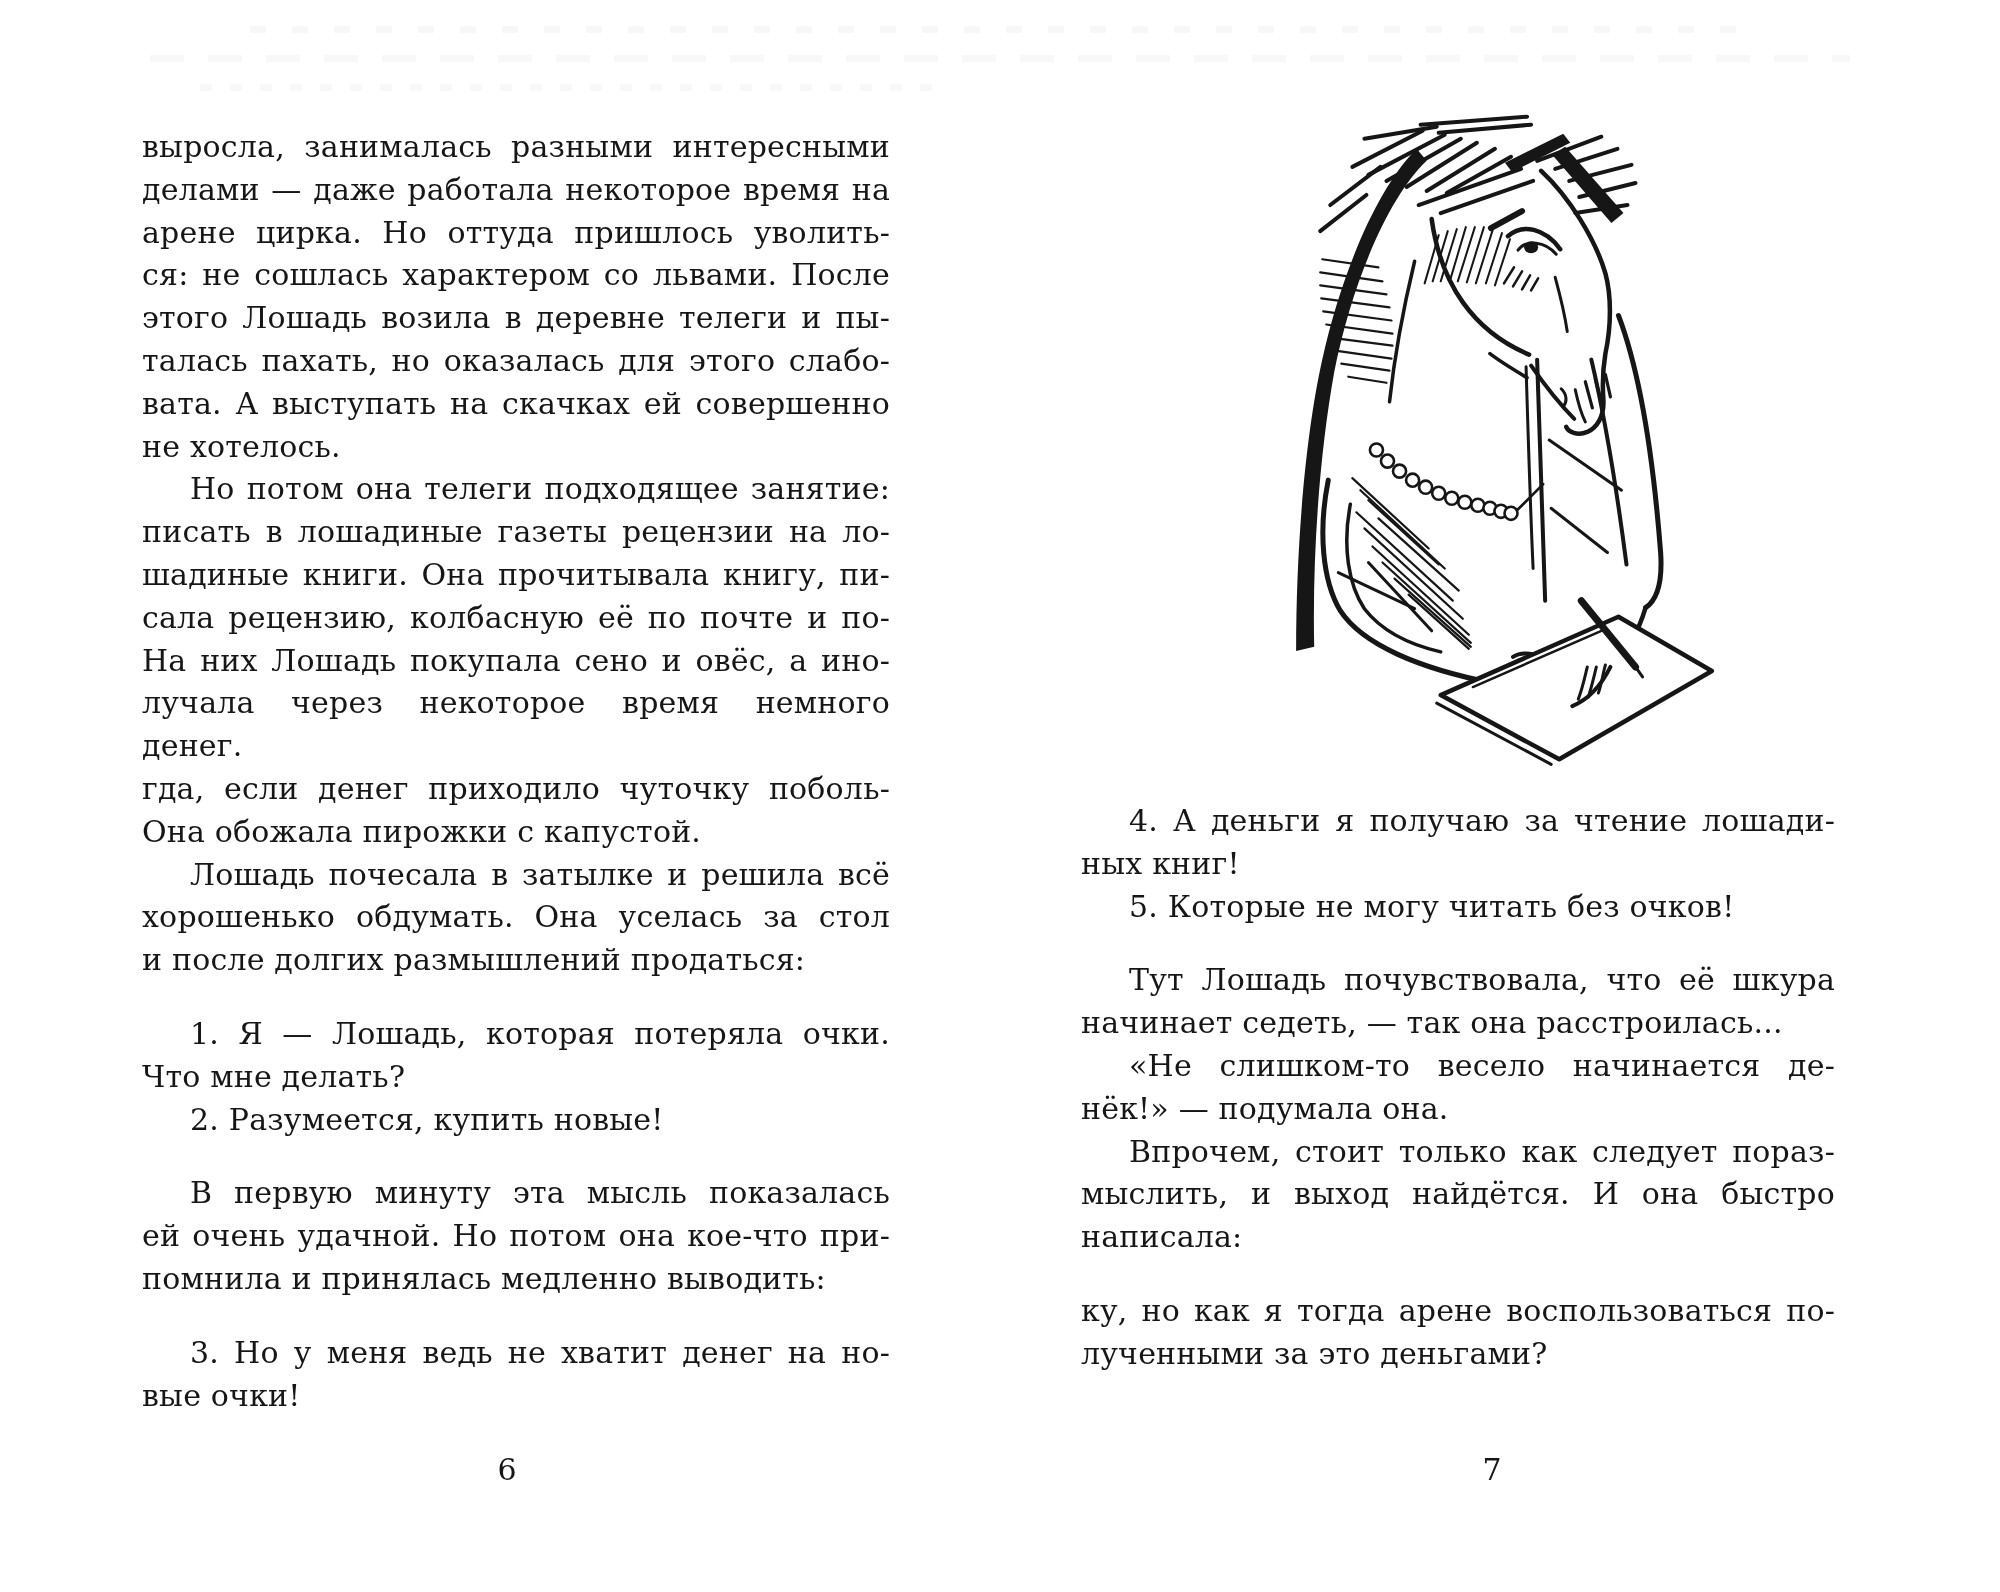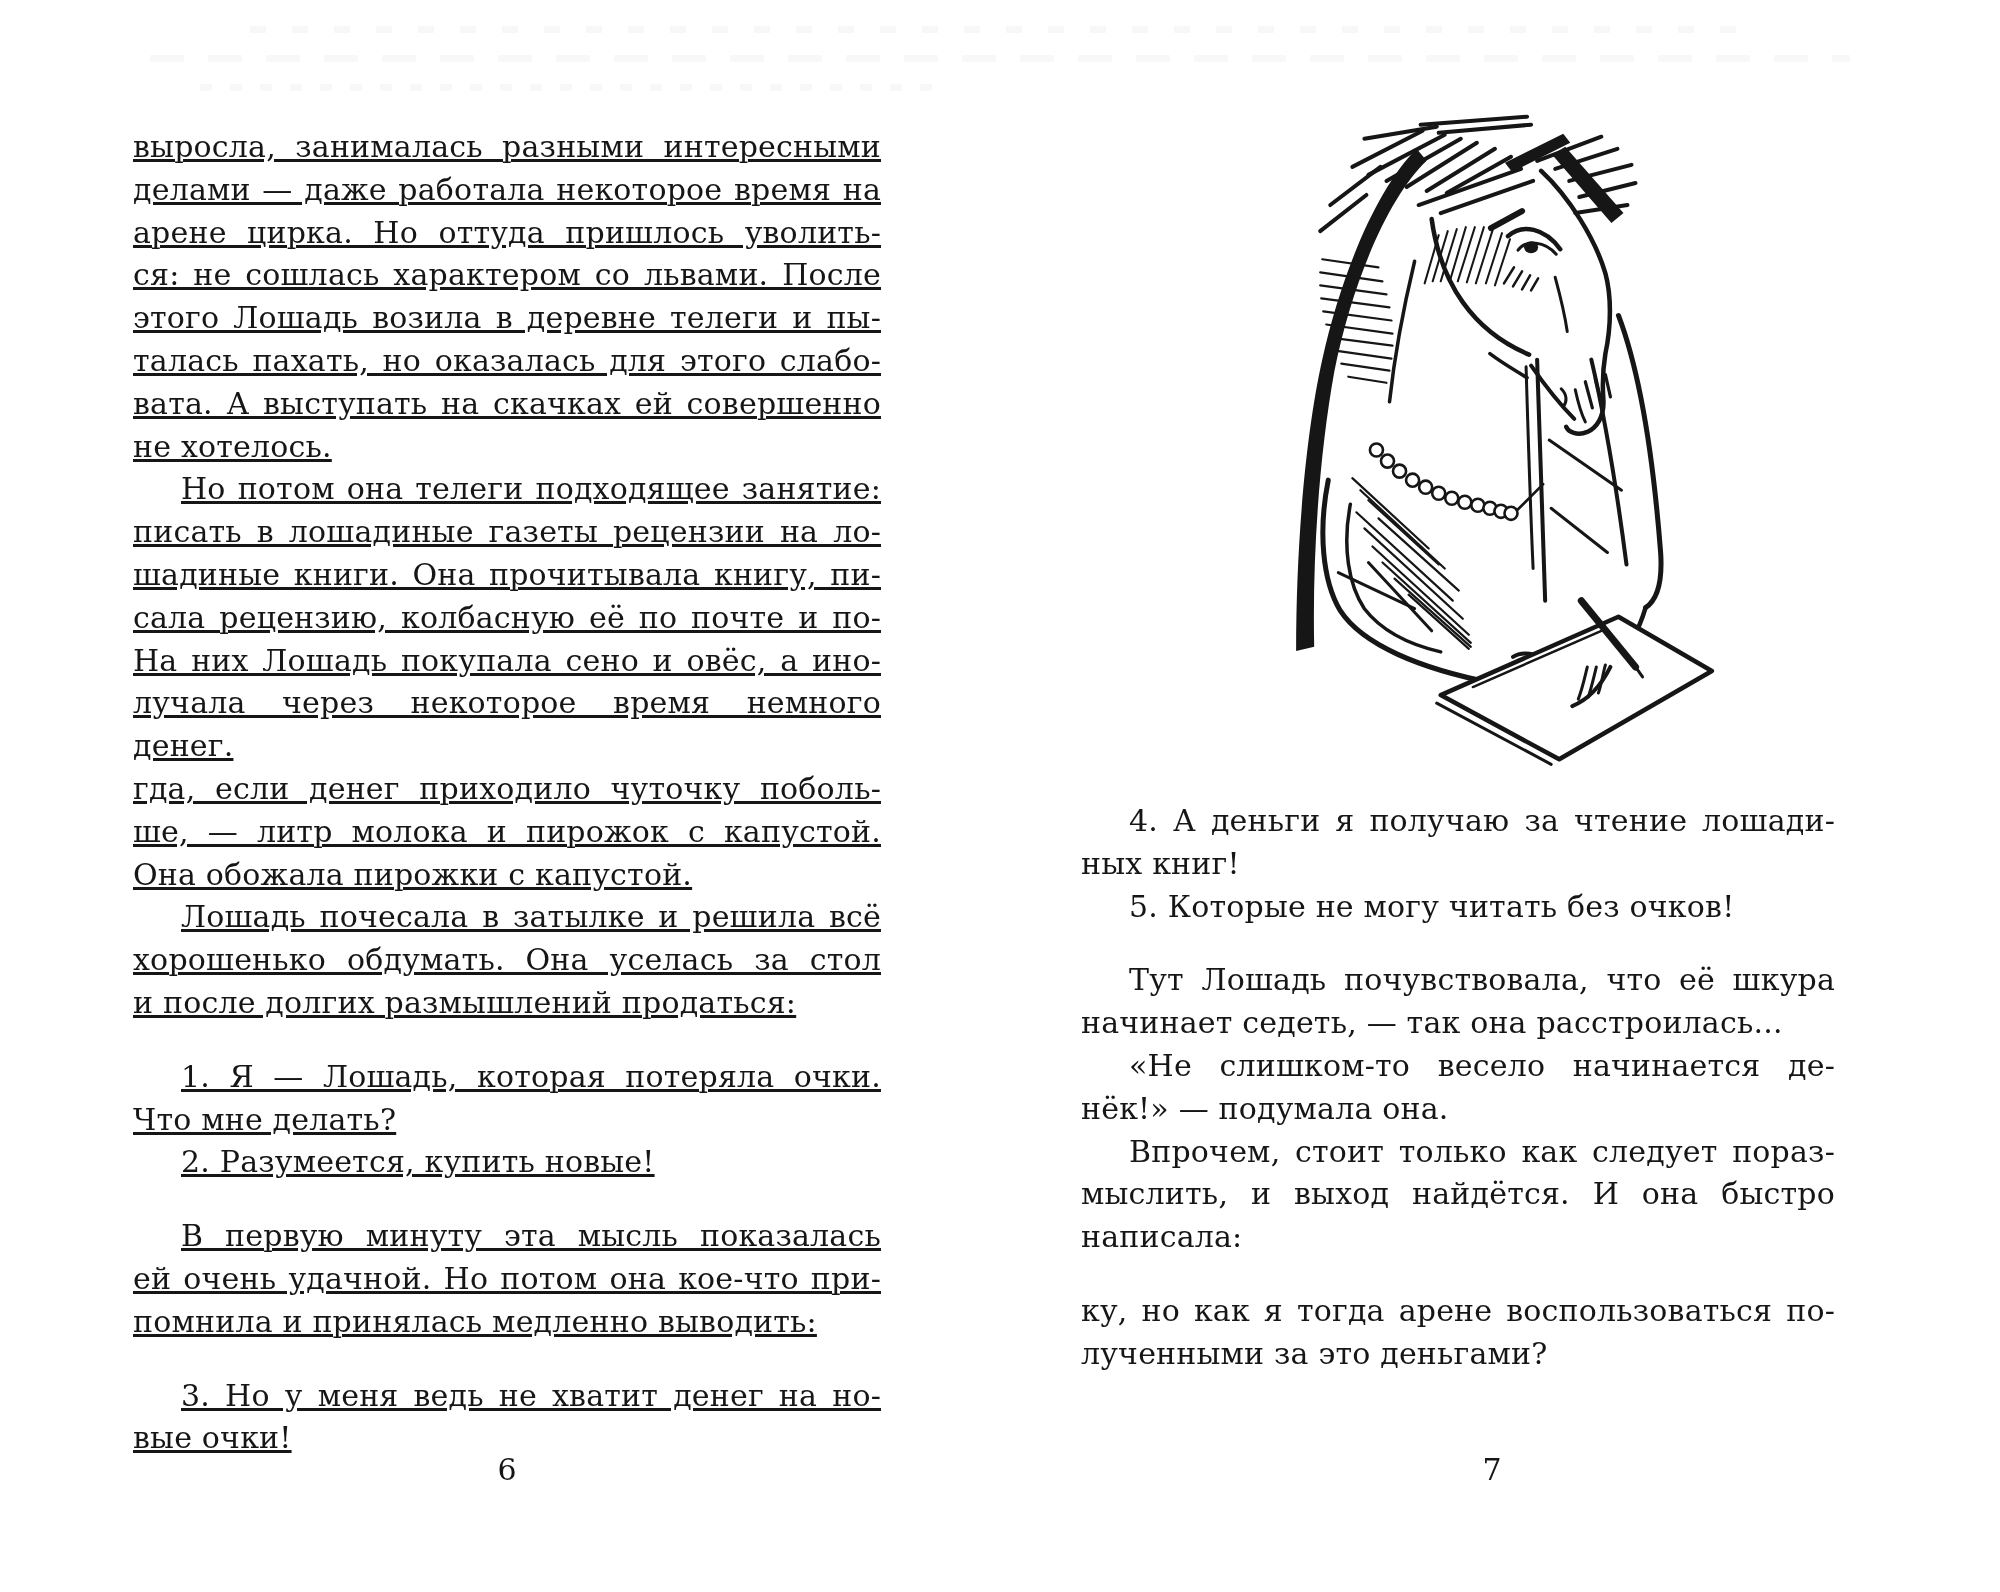--- a/index.html
+++ b/index.html
@@ -21,21 +21,21 @@
   .page-text .line{
     display:block;width:100%;
     line-height:42.8px;
     text-align:justify;text-align-last:justify;text-justify:inter-word;
     white-space:normal;
   }
   .page-text .line.last{text-align-last:left;}
   .page-text .line.indent{text-indent:48px;}
   .block.gap{margin-top:31px;}
 
-  #left-text{left:133px;top:126px;width:748px;text-decoration:underline;}
+  #left-text{left:142px;top:126px;width:748px;}
   #right-text{left:1081px;top:800px;width:754px;}
 
   .page-number{position:absolute;top:1452px;font-size:30px;text-align:center;}
   #left-page-number{left:133px;width:748px;}
   #right-page-number{left:1115px;width:754px;}
 
   .illustration{position:absolute;left:1268px;top:108px;width:482px;height:664px;}
   .illustration svg{width:100%;height:100%;display:block;}
 </style>
 </head>
@@ -59,21 +59,20 @@
         <div class="line last">не хотелось.</div>
       </div>
       <div class="block">
         <div class="line indent">Но потом она телеги подходящее занятие:</div>
         <div class="line">писать в лошадиные газеты рецензии на ло-</div>
         <div class="line">шадиные книги. Она прочитывала книгу, пи-</div>
         <div class="line">сала рецензию, колбасную её по почте и по-</div>
         <div class="line">На них Лошадь покупала сено и овёс, а ино-</div>
         <div class="line">лучала через некоторое время немного денег.</div>
         <div class="line">гда, если денег приходило чуточку поболь-</div>
-        <div class="line">ше, — литр молока и пирожок с капустой.</div>
         <div class="line last">Она обожала пирожки с капустой.</div>
       </div>
       <div class="block">
         <div class="line indent">Лошадь почесала в затылке и решила всё</div>
         <div class="line">хорошенько обдумать. Она уселась за стол</div>
         <div class="line last">и после долгих размышлений продаться:</div>
       </div>
       <div class="block gap">
         <div class="line indent">1. Я — Лошадь, которая потеряла очки.</div>
         <div class="line last">Что мне делать?</div>

